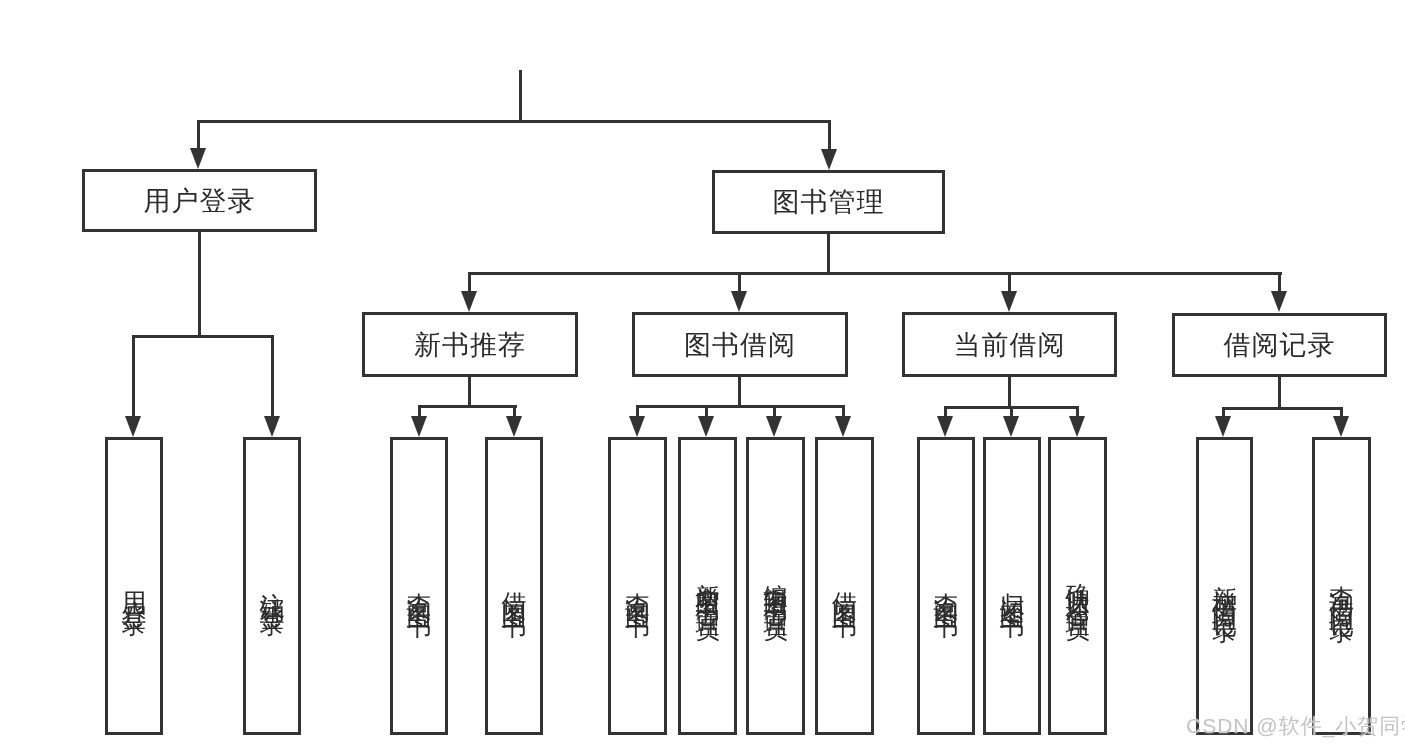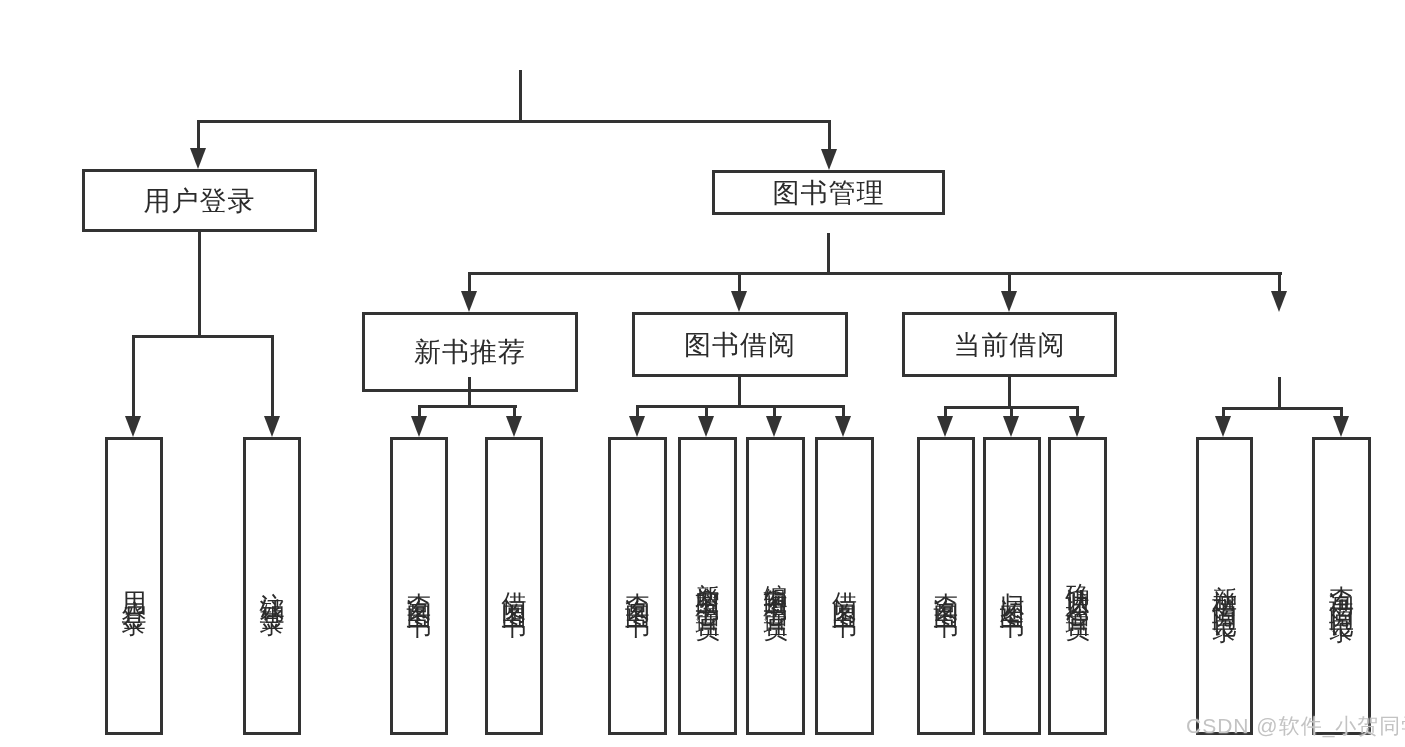--- a/index.html
+++ b/index.html
@@ -76,21 +76,21 @@
   <div class="vline" style="left:519px;top:70px;width:3px;height:50px"></div>
   <div class="hline" style="left:197px;top:120px;width:634px;height:3px"></div>
   <div class="vline" style="left:197px;top:120px;width:3px;height:30px"></div>
   <div class="arrow" style="left:190px;top:148px"></div>
   <div class="vline" style="left:828px;top:120px;width:3px;height:30px"></div>
   <div class="arrow" style="left:821px;top:149px"></div>
 
   <div class="hbox" style="left:82px;top:169px;width:235px;height:63px">
     <span>用户登录</span>
   </div>
-  <div class="hbox" style="left:712px;top:170px;width:233px;height:45px">
+  <div class="hbox" style="left:712px;top:170px;width:233px;height:64px">
     <span>图书管理</span>
   </div>
 
   <div class="vline" style="left:198px;top:232px;width:3px;height:103px"></div>
   <div class="hline" style="left:132px;top:335px;width:142px;height:3px"></div>
   <div class="vline" style="left:132px;top:335px;width:3px;height:82px"></div>
   <div class="arrow" style="left:125px;top:416px"></div>
   <div class="vline" style="left:271px;top:335px;width:3px;height:82px"></div>
   <div class="arrow" style="left:264px;top:416px"></div>
 
@@ -98,28 +98,31 @@
   <div class="hline" style="left:468px;top:272px;width:814px;height:3px"></div>
   <div class="vline" style="left:468px;top:272px;width:3px;height:20px"></div>
   <div class="arrow" style="left:461px;top:291px"></div>
   <div class="vline" style="left:738px;top:272px;width:3px;height:20px"></div>
   <div class="arrow" style="left:731px;top:291px"></div>
   <div class="vline" style="left:1008px;top:272px;width:3px;height:20px"></div>
   <div class="arrow" style="left:1001px;top:291px"></div>
   <div class="vline" style="left:1278px;top:272px;width:3px;height:20px"></div>
   <div class="arrow" style="left:1271px;top:291px"></div>
 
-  <div class="hbox" style="left:362px;top:312px;width:216px;height:80px">
+  <div class="hbox" style="left:362px;top:312px;width:216px;height:65px">
     <span>新书推荐</span>
   </div>
   <div class="hbox" style="left:902px;top:312px;width:215px;height:65px">
     <span>当前借阅</span>
   </div>
   <div class="hbox" style="left:632px;top:312px;width:216px;height:65px">
     <span>图书借阅</span>
+  </div>
+  <div class="hbox" style="left:1172px;top:313px;width:215px;height:64px">
+    <span>借阅记录</span>
   </div>
 
   <div class="vline" style="left:468px;top:377px;width:3px;height:28px"></div>
   <div class="hline" style="left:418px;top:405px;width:99px;height:3px"></div>
   <div class="vline" style="left:418px;top:405px;width:3px;height:12px"></div>
   <div class="arrow" style="left:411px;top:416px"></div>
   <div class="vline" style="left:513px;top:405px;width:3px;height:12px"></div>
   <div class="arrow" style="left:506px;top:416px"></div>
 
   <div class="vline" style="left:738px;top:377px;width:3px;height:28px"></div>

